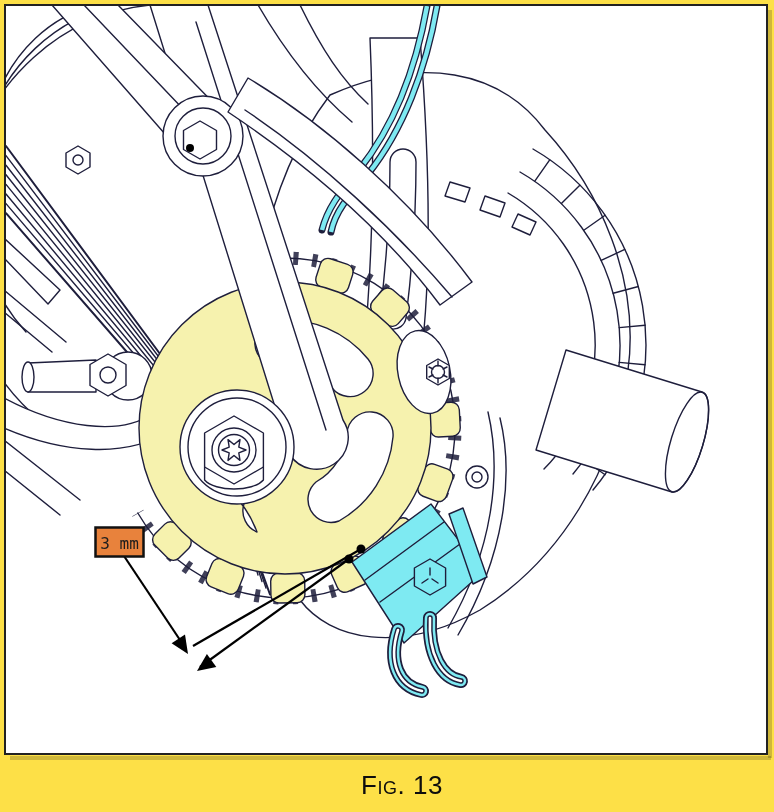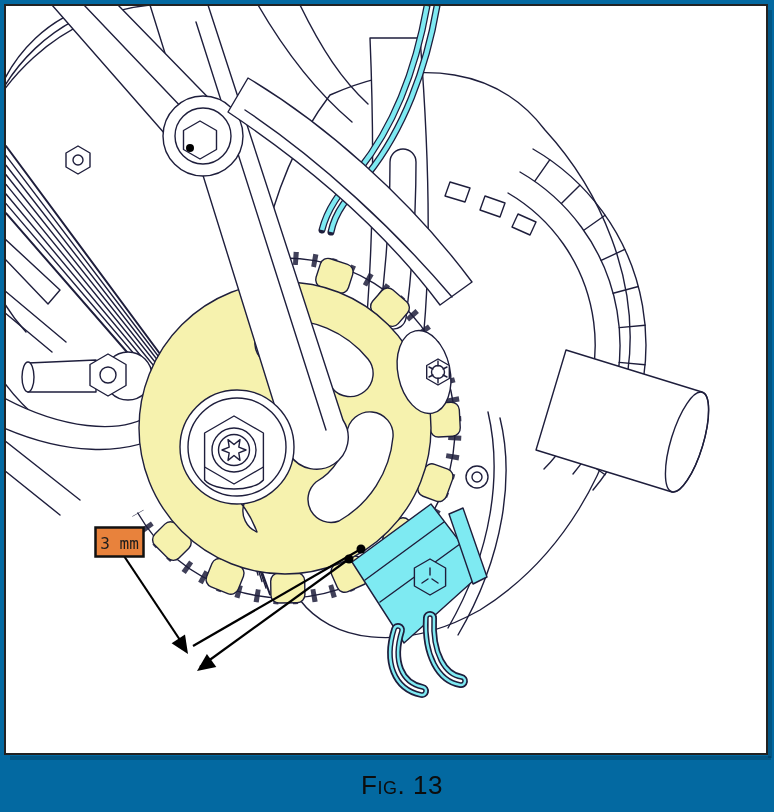--- a/index.html
+++ b/index.html
@@ -1,16 +1,16 @@
 <!DOCTYPE html>
 <html style="--c-line: #1E1E3C; --c-pulley_highlight: #F6F2AE; --c-sensor_highlight: #7EEAF2; --c-label_bg: #E8823C; --c-callout: #000000; --c-frame_border: #222222;"><head>
 <meta charset="utf-8">
 <style>
   html,body{margin:0;padding:0;background:#fff;width:774px;height:812px;overflow:hidden;}
-  .page{position:relative;width:774px;height:812px;background:#0369a1;
+  .page{position:relative;width:774px;height:812px;background:#fde047;
         font-family:"Liberation Sans", sans-serif;}
   svg{position:absolute;left:0;top:0;}
   .ln{stroke:var(--c-line,#1E1E3C);stroke-width:1.4;fill:none;stroke-linejoin:round;stroke-linecap:round;}
   .fw{fill:#ffffff;}
   .fy{fill:var(--c-pulley_highlight,#F6F2AE);}
   .fc{fill:var(--c-sensor_highlight,#7EEAF2);}
   .co{stroke:var(--c-callout,#000);stroke-width:2.2;fill:none;}
   .cof{fill:var(--c-callout,#000);stroke:none;}
   .cyan-stroke{stroke:var(--c-sensor_highlight,#7EEAF2);fill:none;}
   .label-text{font-family:"DejaVu Sans Mono", monospace;font-size:16px;fill:#1d1d1d;}

